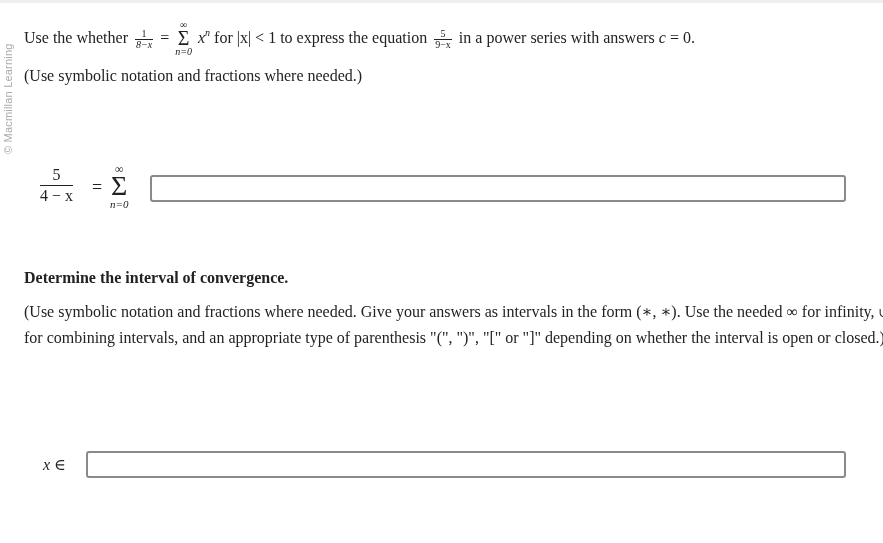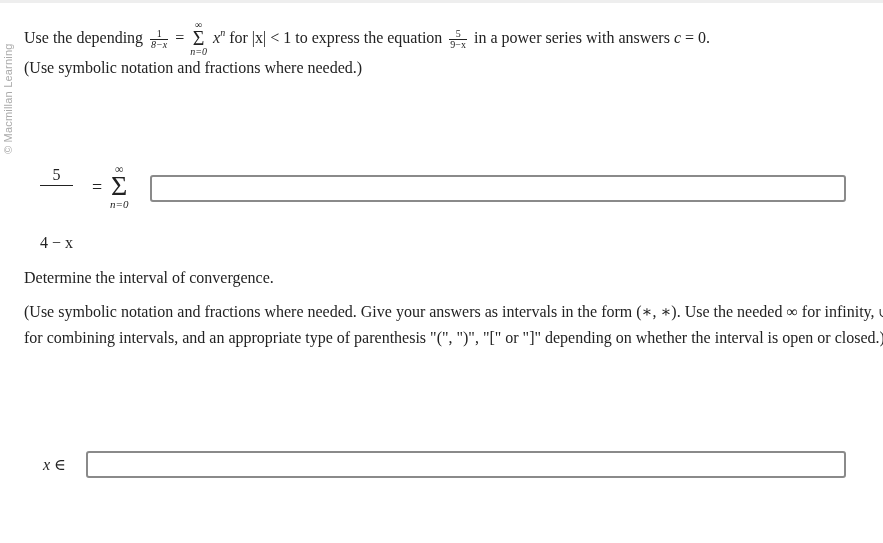--- a/index.html
+++ b/index.html
@@ -21,42 +21,42 @@
   .frac { display: inline-block; vertical-align: middle; text-align: center; font-size: 10px; line-height: 10px; margin: 0 3px; }
   .frac .num { display: block; padding: 0 1px; border-bottom: 1px solid #222; }
   .frac .den { display: block; padding: 0 1px; }
   .sum { display: inline-block; position: relative; vertical-align: middle; text-align: center; margin: 0 2px; }
   .sum .sup { display: block; font-size: 10px; line-height: 8px; }
   .sum .sig { display: block; font-size: 20px; line-height: 18px; }
   .sum .sub { display: block; font-size: 10px; line-height: 10px; font-style: italic; }
   .it { font-style: italic; }
   .bigfrac { position: absolute; text-align: center; font-size: 16px; }
   .bigfrac .num { display: block; line-height: 20px; border-bottom: 1px solid #222; padding: 0 2px; }
-  .bigfrac .den { display: block; line-height: 20px; margin-top: 47px; }
+  .bigfrac .den { display: block; line-height: 20px; }
   .bigsum { position: absolute; text-align: center; }
   .bigsum .sup { display: block; font-size: 12px; line-height: 10px; }
   .bigsum .sig { display: block; font-size: 28px; line-height: 24px; }
   .bigsum .sub { display: block; font-size: 11px; line-height: 12px; font-style: italic; }
   .eq { position: absolute; font-size: 18px; }
   .answer-input {
     position: absolute; box-sizing: border-box;
     border: 2px solid #8a8a8a; border-radius: 3px; background: #fff;
     font-family: "Liberation Serif", serif; font-size: 16px; padding: 0 6px; outline: none;
   }
   .para { position: absolute; left: 24px; width: 870px; font-size: 16px; line-height: 25px; white-space: normal; }
   .small-sym { font-size: 13px; }
 </style>
 </head>
 <body>
 
 <div class="topbar"></div>
 <div class="watermark">© Macmillan Learning</div>
 
 <div class="line" style="top:21px;">
-  <span>Use the depending</span>
+  <span>Use the whether</span>
   <span class="frac">
     <span class="num">1</span>
     <span class="den it">8−x</span>
   </span>
   <span>=</span>
   <span class="sum">
     <span class="sup">∞</span>
     <span class="sig">Σ</span>
     <span class="sub">n=0</span>
   </span>
@@ -66,35 +66,35 @@
   <span>to express the equation</span>
   <span class="frac">
     <span class="num">5</span>
     <span class="den">9−x</span>
   </span>
   <span>in a power series with answers</span>
   <span class="it">c</span>
   <span>= 0.</span>
 </div>
 
-<div class="line" style="top:58px;">(Use symbolic notation and fractions where needed.)</div>
+<div class="line" style="top:66px;">(Use symbolic notation and fractions where needed.)</div>
 
 <div class="bigfrac" style="left:40px; top:165px;">
   <span class="num">5</span>
   <span class="den">4 − x</span>
 </div>
 <div class="eq" style="left:92px; top:177px;">=</div>
 <div class="bigsum" style="left:110px; top:164px;">
   <span class="sup">∞</span>
   <span class="sig">Σ</span>
   <span class="sub">n=0</span>
 </div>
 <input class="answer-input" type="text" style="left: 150px; top: 175px; width: 696px; height: 27px;" value="">
 
-<div class="line" style="top:268px;">Determine the interval of convergence.</div>
+<div class="line" style="top:268px;font-weight:bold;">Determine the interval of convergence.</div>
 
 <div class="para" style="top:299px;">
   <span>(Use symbolic notation and fractions where needed. Give your answers as intervals in the form</span>
   <span>(∗, ∗)</span><span>. Use the needed</span>
   <span>∞</span>
   <span>for infinity,</span>
   <span class="small-sym">∪</span>
   <span>for combining intervals, and an appropriate type of parenthesis "(", ")", "[" or "]" depending on whether the interval is open or closed.)</span>
 </div>
 

